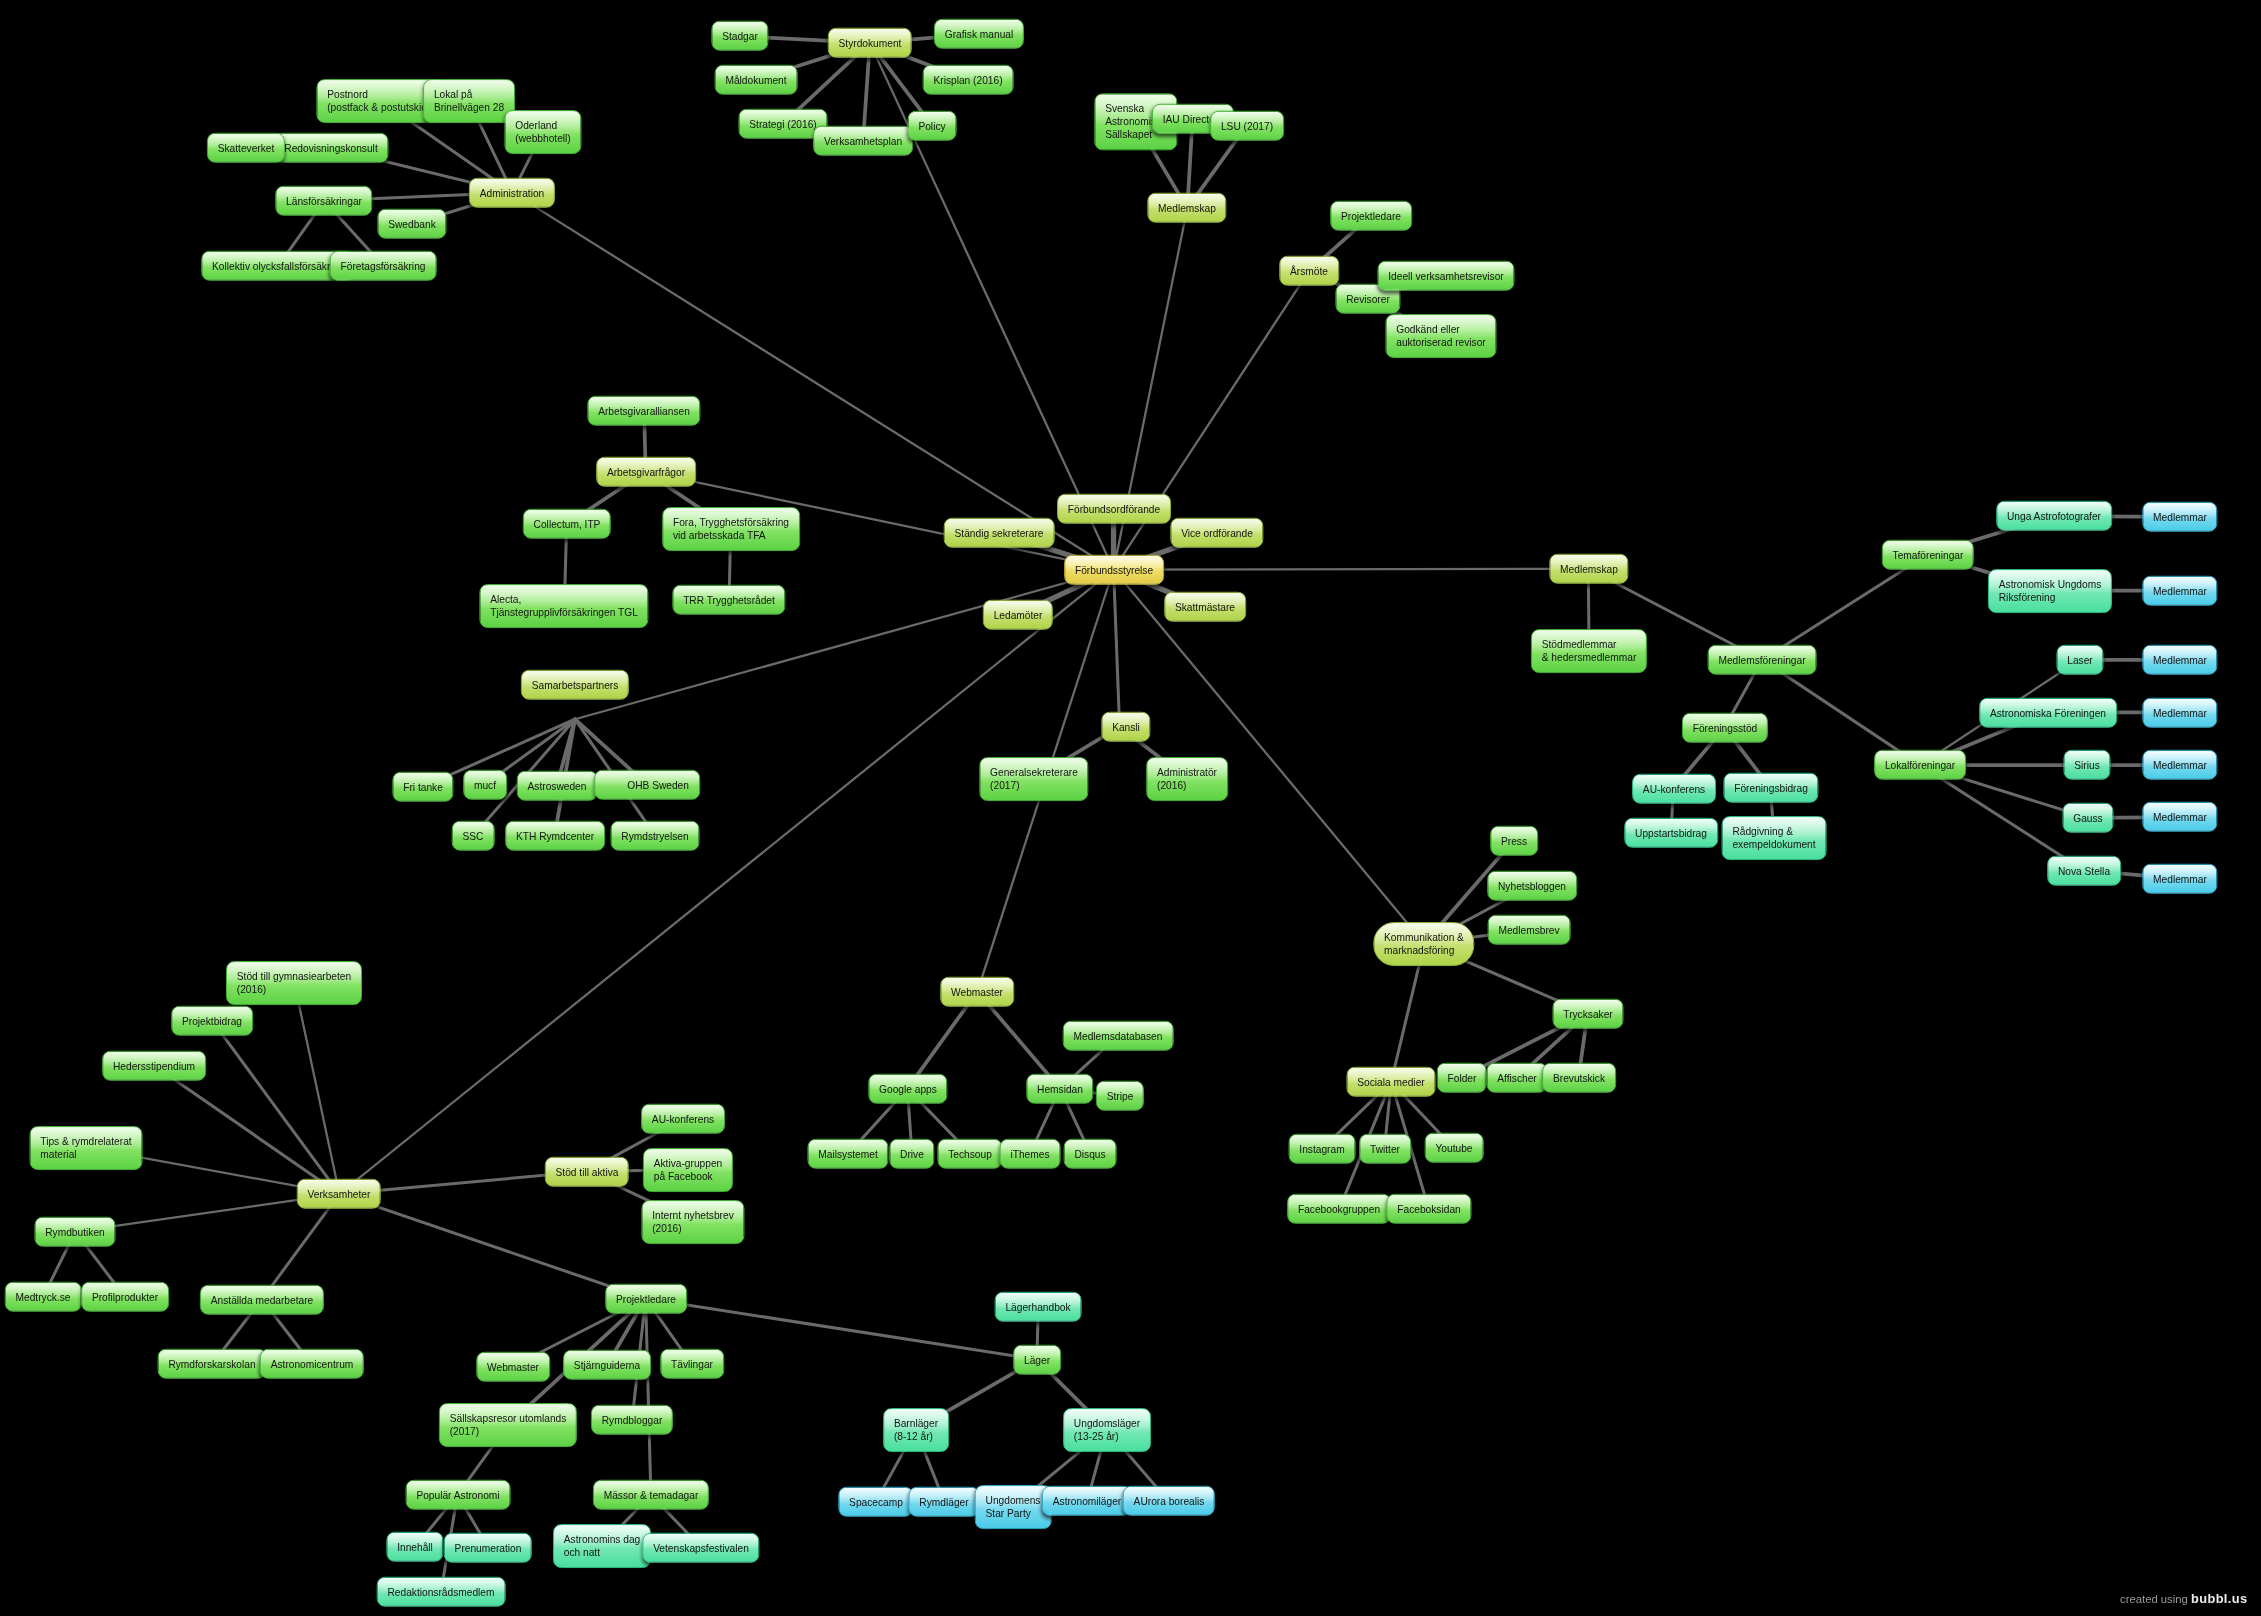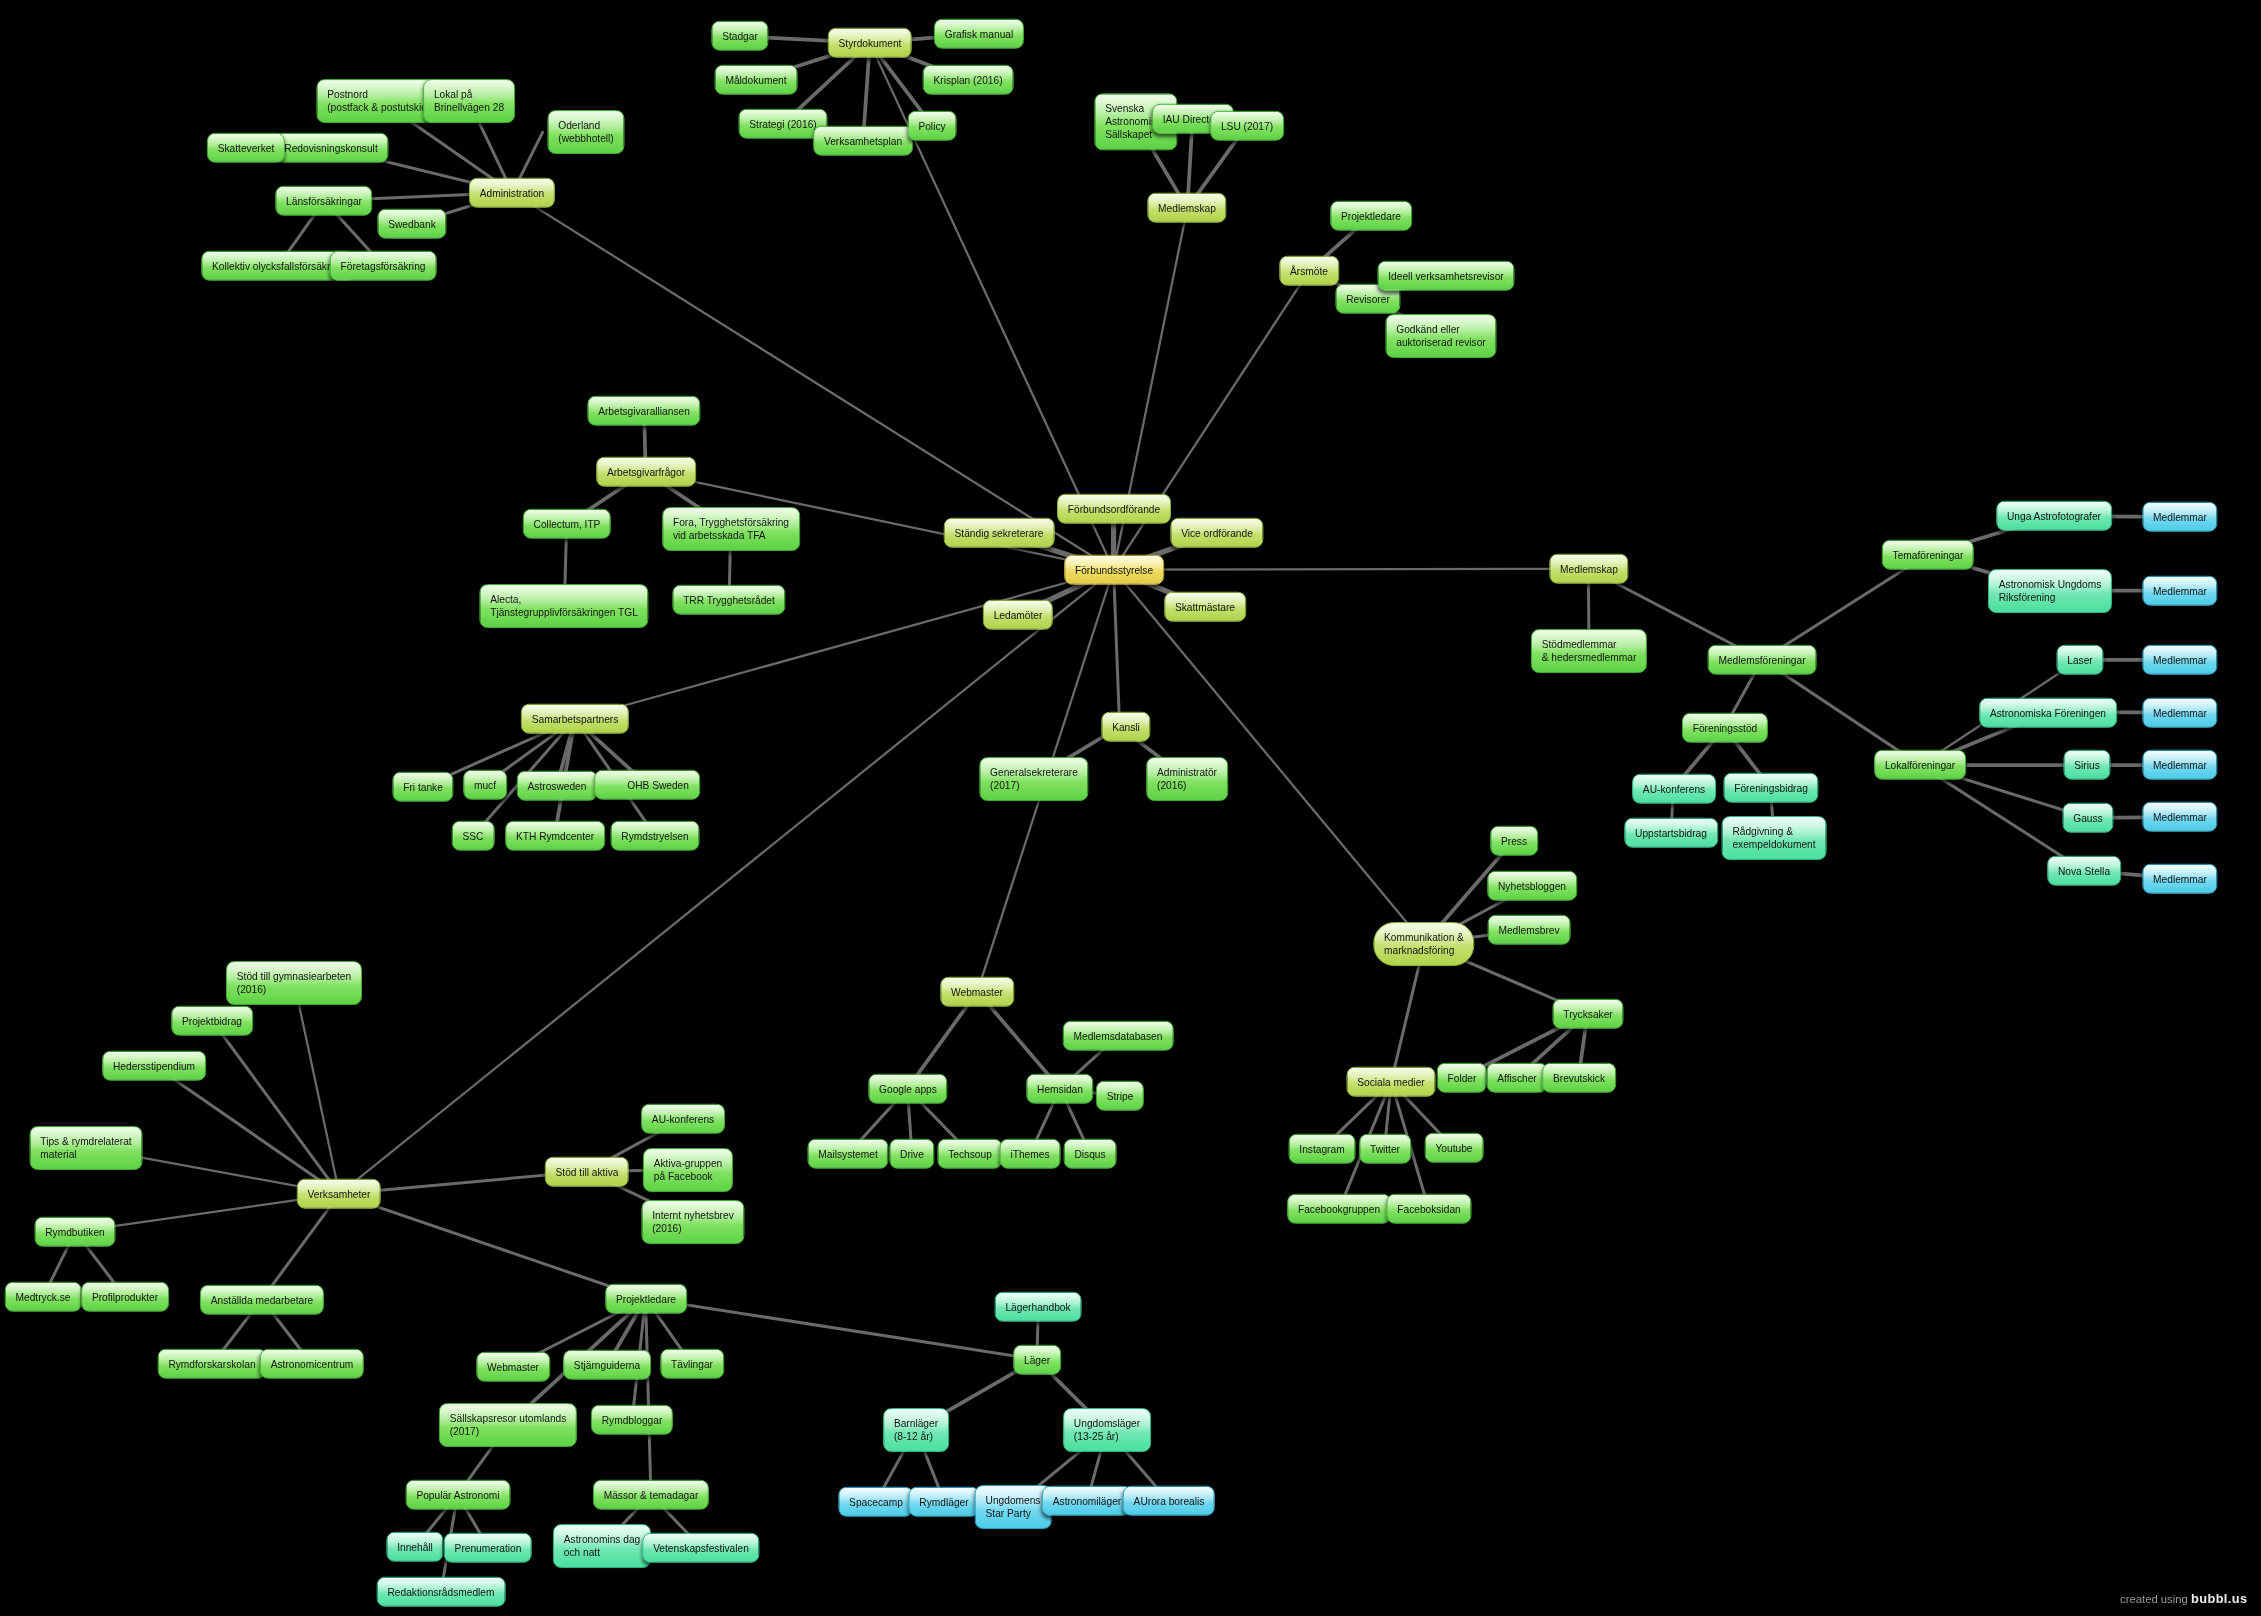--- a/index.html
+++ b/index.html
@@ -176,21 +176,21 @@
     <div class="node c-green" style="left: 756px; top: 80px;">Måldokument</div>
     <div class="node c-green" style="left: 968px; top: 80px;">Krisplan (2016)</div>
     <div class="node c-green" style="left: 783px; top: 124px;">Strategi (2016)</div>
     <div class="node c-green" style="left: 863px; top: 141px;">Verksamhetsplan</div>
     <div class="node c-green" style="left: 932px; top: 126px;">Policy</div>
     <div class="node c-lime" style="left: 512px; top: 193px;">Administration</div>
     <div class="node c-green multi" style="left: 381px; top: 101px;">Postnord
 (postfack &amp; postutskick)</div>
     <div class="node c-green multi" style="left: 469px; top: 101px;">Lokal på
 Brinellvägen 28</div>
-    <div class="node c-green multi" style="left: 543px; top: 132px; margin-left: 43px;">Oderland
+    <div class="node c-green multi" style="left: 543px; top: 132px;">Oderland
 (webbhotell)</div>
     <div class="node c-green" style="left: 331px; top: 148px;">Redovisningskonsult</div>
     <div class="node c-green" style="left: 246px; top: 148px;">Skatteverket</div>
     <div class="node c-green" style="left: 324px; top: 201px;">Länsförsäkringar</div>
     <div class="node c-green" style="left: 412px; top: 224px;">Swedbank</div>
     <div class="node c-green" style="left: 278px; top: 266px;">Kollektiv olycksfallsförsäkring</div>
     <div class="node c-green" style="left: 383px; top: 266px;">Företagsförsäkring</div>
     <div class="node c-lime" style="left: 1187px; top: 208px;">Medlemskap</div>
     <div class="node c-green multi" style="left: 1136px; top: 122px;">Svenska
 Astronomiska
@@ -204,21 +204,21 @@
     <div class="node c-green multi" style="left: 1441px; top: 336px;">Godkänd eller
 auktoriserad revisor</div>
     <div class="node c-lime" style="left: 646px; top: 472px;">Arbetsgivarfrågor</div>
     <div class="node c-green" style="left: 644px; top: 411px;">Arbetsgivaralliansen</div>
     <div class="node c-green" style="left: 567px; top: 524px;">Collectum, ITP</div>
     <div class="node c-green multi" style="left: 731px; top: 529px;">Fora, Trygghetsförsäkring
 vid arbetsskada TFA</div>
     <div class="node c-green multi" style="left: 564px; top: 606px;">Alecta,
 Tjänstegrupplivförsäkringen TGL</div>
     <div class="node c-green" style="left: 729px; top: 600px;">TRR Trygghetsrådet</div>
-    <div class="node c-lime" style="left: 575px; top: 719px;">Samarbetspartners</div>
+    <div class="node c-lime" style="left: 575px; top: 685px;">Samarbetspartners</div>
     <div class="node c-green" style="left: 423px; top: 787px;">Fri tanke</div>
     <div class="node c-green" style="left: 485px; top: 785px;">mucf</div>
     <div class="node c-green" style="left: 557px; top: 786px;">Astrosweden</div>
     <div class="node c-green" style="left: 647px; top: 785px; padding-left: 32px;">OHB Sweden</div>
     <div class="node c-green" style="left: 473px; top: 836px;">SSC</div>
     <div class="node c-green" style="left: 555px; top: 836px;">KTH Rymdcenter</div>
     <div class="node c-green" style="left: 655px; top: 836px;">Rymdstryelsen</div>
     <div class="node c-lime" style="left: 1120px; top: 727px; margin-left: 6px;">Kansli</div>
     <div class="node c-green multi" style="left: 1034px; top: 779px;">Generalsekreterare
 (2017)</div>

